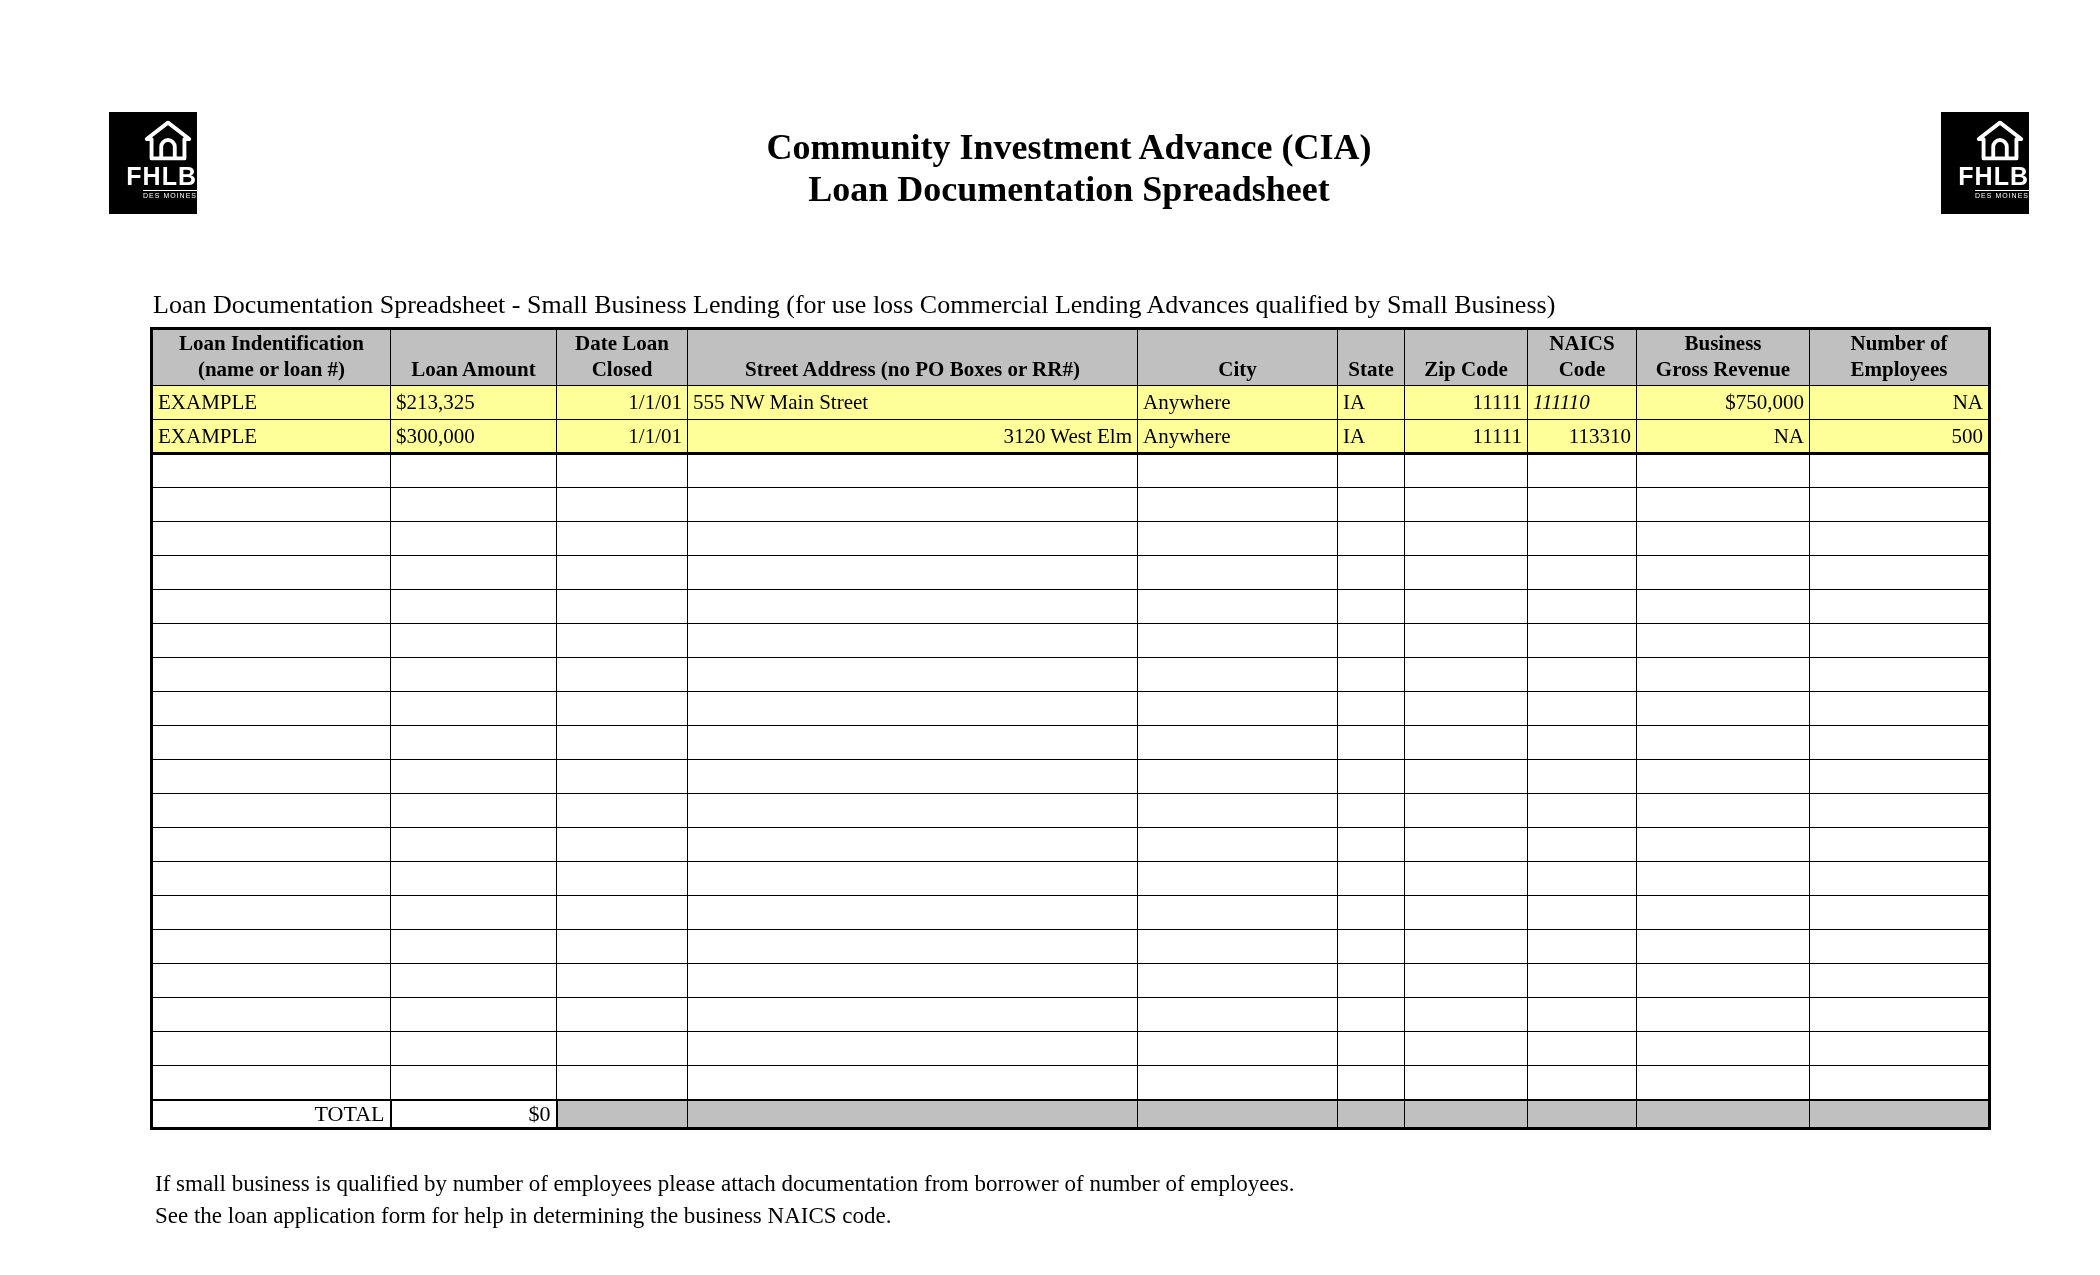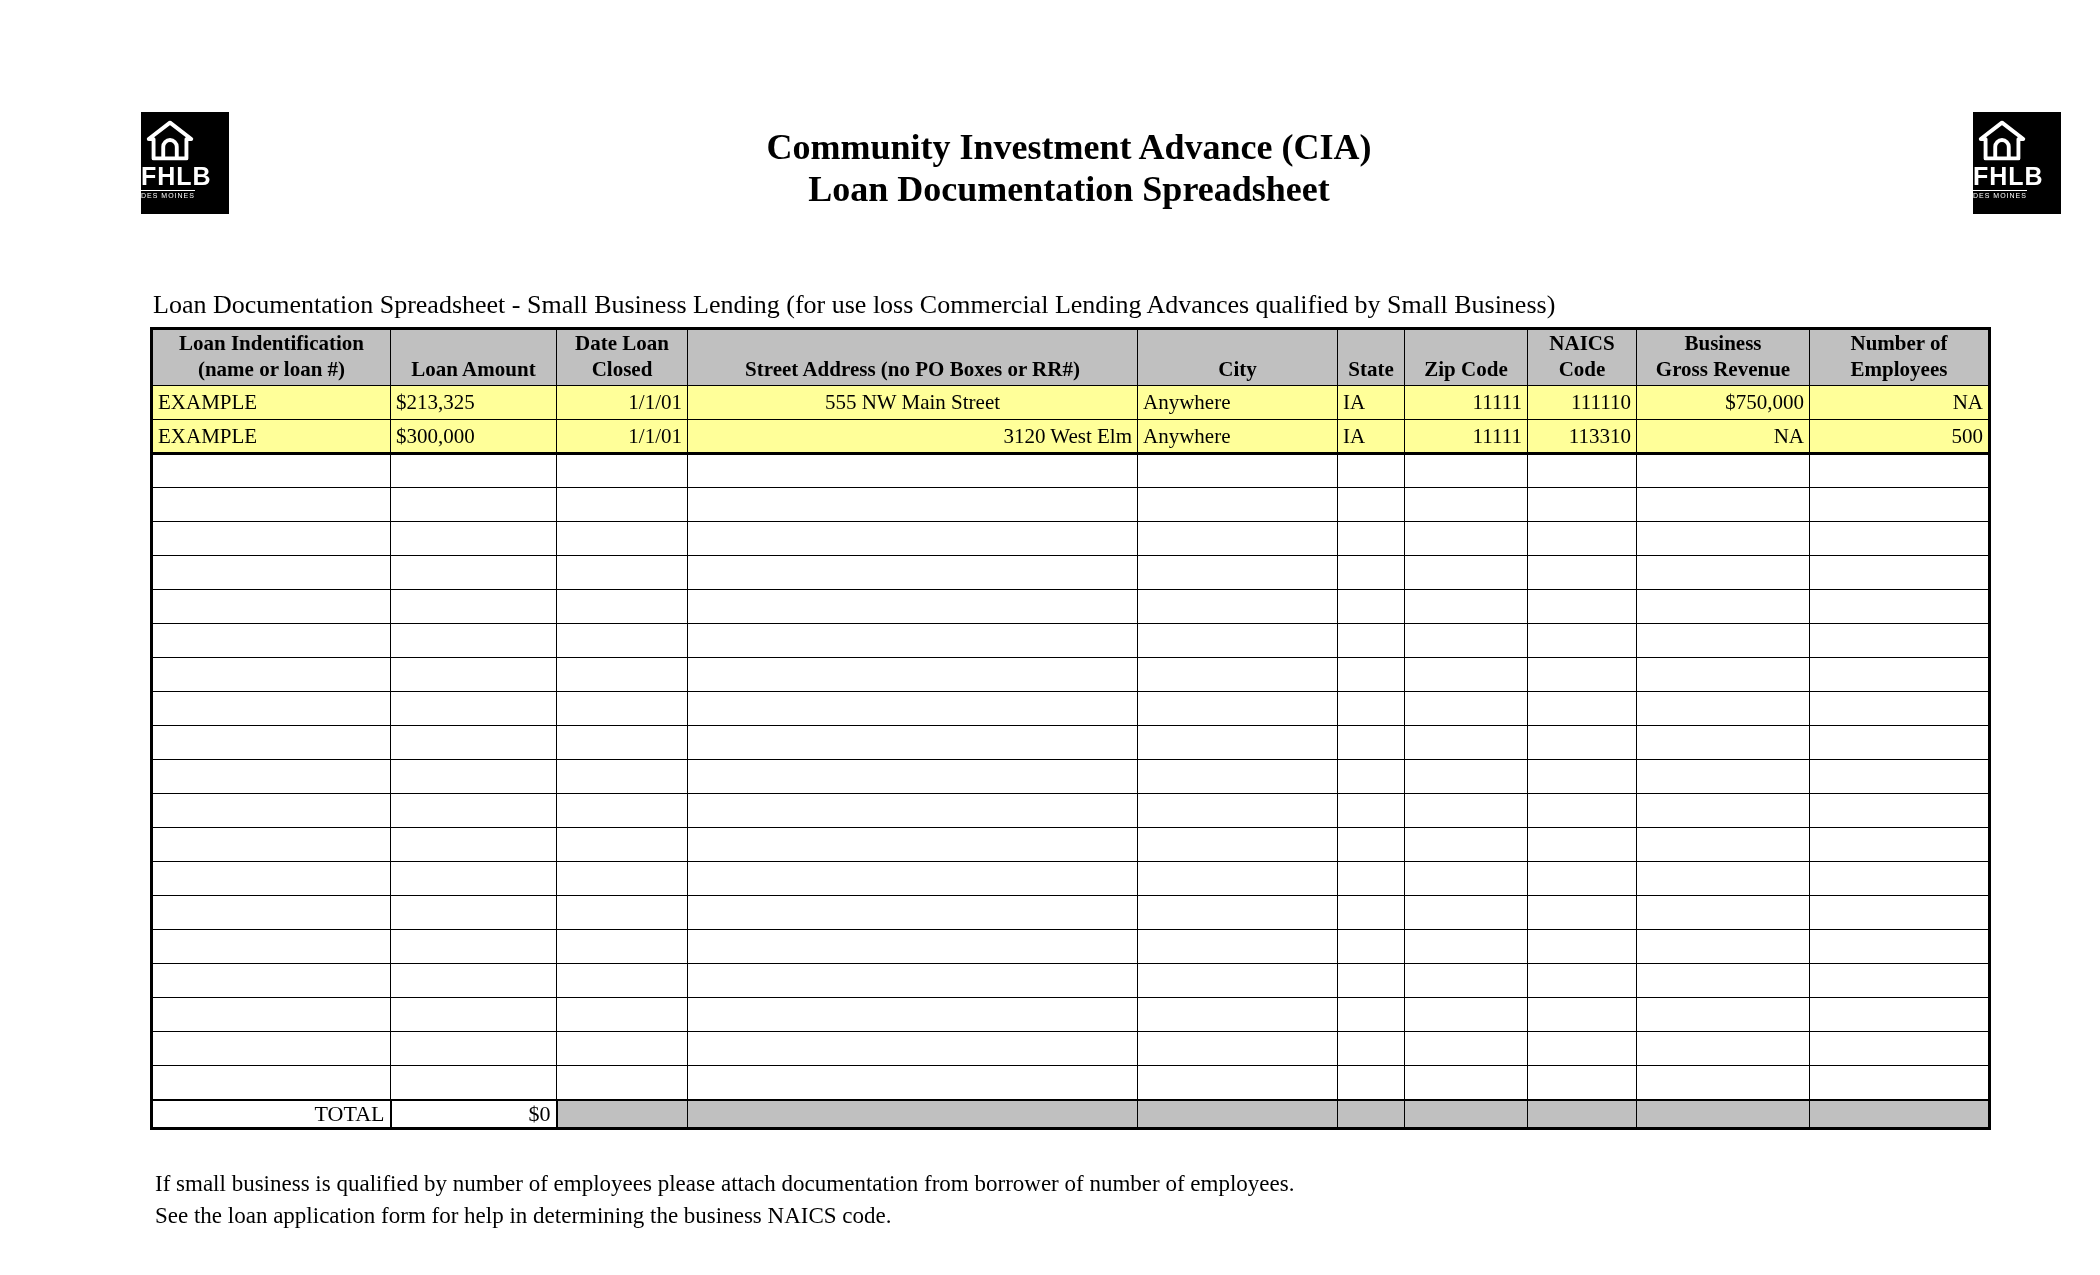--- a/index.html
+++ b/index.html
@@ -2,21 +2,21 @@
 <html style="--header-bg: #c0c0c0; --example-bg: #ffff99; --total-bg: #c0c0c0;"><head>
 <meta charset="utf-8">
 <style>
   * { box-sizing: border-box; }
   html, body { margin: 0; padding: 0; background: #ffffff; }
   body { font-family: "Liberation Serif", "DejaVu Serif", serif; color: #000; }
   .page { position: relative; width: 2100px; height: 1275px; background: #fff; overflow: hidden; }
 
   
   .logo { position: absolute; top: 112px; width: 88px; height: 102px; background: #000; color: #fff;
-          display: flex; flex-direction: column; align-items: flex-start; margin-left: 32px; }
+          display: flex; flex-direction: column; align-items: flex-end; }
   .logo-left  { left: 109px; }
   .logo-right { left: 1941px; }
   .logo svg { width: 58px; height: 44px; margin-top: 7px; }
   .logo .acronym { font-family: "Liberation Sans", sans-serif; font-weight: bold; font-size: 25px;
                    line-height: 26px; letter-spacing: 1px; }
   .logo .subtext { font-family: "Liberation Sans", sans-serif; font-size: 7px; letter-spacing: 1px;
                    margin-top: 1px; border-top: 1px solid #fff; padding-top: 1px; }
 
   
   .title-block { position: absolute; left: 150px; top: 126px; width: 1838px; text-align: center;
@@ -99,25 +99,25 @@
 Gross Revenue</th>
           <th>Number of
 Employees</th>
         </tr>
       </thead>
     <tbody id="loan-tbody">
         <tr class="example-row">
           <td style="text-align: left;">EXAMPLE</td>
           <td style="">$213,325</td>
           <td style="text-align: right;">1/1/01</td>
-          <td style="text-align: center;">555 NW Main Street</td>
+          <td style="text-align: left;">555 NW Main Street</td>
           <td style="text-align: left;">Anywhere</td>
           <td style="text-align: left;">IA</td>
           <td style="text-align: right;">11111</td>
-          <td style="text-align: right;">111110</td>
+          <td style=" font-style: italic;">111110</td>
           <td style="text-align: right;">$750,000</td>
           <td style="text-align: right;">NA</td>
         </tr>
         <tr class="example-row example-last">
           <td style="text-align: left;">EXAMPLE</td>
           <td style="">$300,000</td>
           <td style="text-align: right;">1/1/01</td>
           <td style="text-align: right;">3120 West Elm</td>
           <td style="text-align: left;">Anywhere</td>
           <td style="text-align: left;">IA</td>

